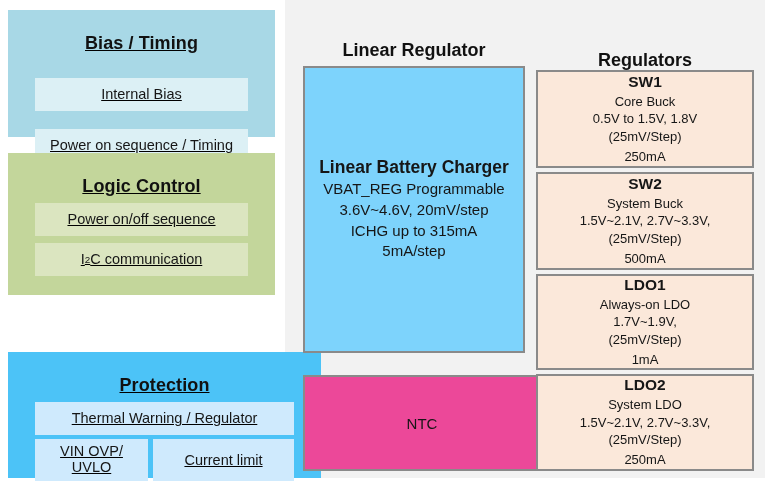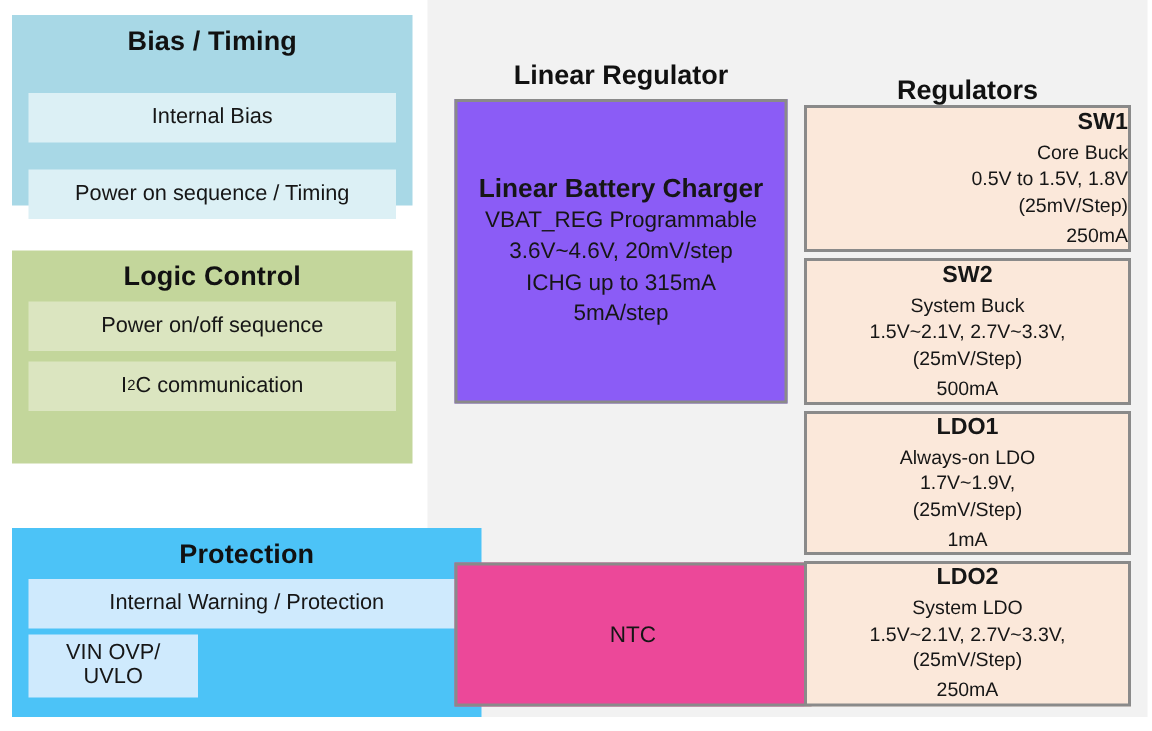--- a/index.html
+++ b/index.html
@@ -19,21 +19,22 @@
     position: relative;
     width: 768px;
     height: 487px;
     background: #ffffff;
   }
 
   
   .panel {
     position: absolute;
     box-sizing: border-box;
-    padding: 0;
+    padding: 16px;
+    text-decoration: underline;
   }
   .panel-title {
     text-align: center;
     font-weight: bold;
     color: #111111;
     letter-spacing: 0.1px;
   }
   .sub-box {
     box-sizing: border-box;
     display: flex;
@@ -60,21 +61,21 @@
   #bias-panel .sub-box {
     background: #dcf0f5;
     margin: 18px 11px 7px 11px;
     height: 33px;
     font-size: 14.5px;
   }
 
   
   #logic-panel {
     left: 8px;
-    top: 167px;
+    top: 153px;
     width: 267px;
     height: 142px;
     background: #c3d69b;
   }
   #logic-panel .panel-title {
     font-size: 18px;
     padding-top: 7px;
     padding-bottom: 6px;
   }
   #logic-panel .sub-box {
@@ -158,22 +159,22 @@
     justify-content: center;
     text-align: center;
     color: #161616;
   }
 
   
   #charger-box {
     left: 303px;
     top: 66px;
     width: 222px;
-    height: 203px;
-    background: #8b5cf6;
+    height: 287px;
+    background: #7dd3fc;
   }
   #charger-box .blk-title {
     font-weight: bold;
     font-size: 17.5px;
     margin-bottom: 1px;
   }
   #charger-box .blk-line {
     font-size: 15px;
     line-height: 1.38;
   }
@@ -202,21 +203,21 @@
     margin-bottom: 2px;
   }
   .reg-box .blk-line {
     font-size: 13px;
     line-height: 1.34;
   }
   .reg-box .blk-line.last {
     margin-top: 3px;
   }
 
-  #sw1-box  { top: 70px;  height: 98px; align-items: flex-end; }
+  #sw1-box  { top: 70px;  height: 98px; }
   #sw2-box  { top: 172px; height: 98px; }
   #ldo1-box { top: 274px; height: 96px; }
   #ldo2-box { top: 374px; height: 97px; text-align: right; }
 
   .sup {
     font-size: 0.68em;
     vertical-align: super;
     line-height: 0;
   }
 </style>
@@ -238,28 +239,29 @@
     <div class="sub-box">Power on/off sequence</div>
     <div class="sub-box">
       <span>I</span>
         <span class="sup">2</span>
         <span>C communication</span>
     </div>
   </div>
 
   <div class="panel" id="protection-panel">
     <div class="panel-title">Protection</div>
-    <div class="sub-box" id="thermal-box">Internal Warning / Protection</div>
+    <div class="sub-box" id="thermal-box">Thermal Warning / Regulator</div>
     <div class="protection-row">
       <div class="sub-box" id="vin-ovp-box">
         <div>
           <div>VIN OVP/</div>
           <div>UVLO</div>
         </div>
       </div>
+      <div class="sub-box" id="current-limit-box">Current limit</div>
     </div>
   </div>
 
   <div class="col-title" id="linear-regulator-title">Linear Regulator</div>
 
   <div class="blk" id="charger-box">
     <div class="blk-title">Linear Battery Charger</div>
     <div class="blk-line">VBAT_REG Programmable</div>
     <div class="blk-line">3.6V~4.6V, 20mV/step</div>
     <div class="blk-line">ICHG up to 315mA</div>

